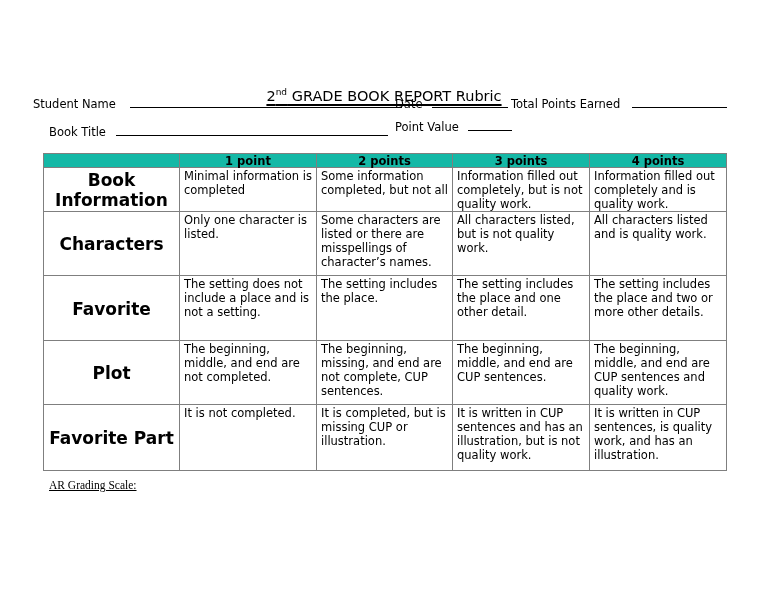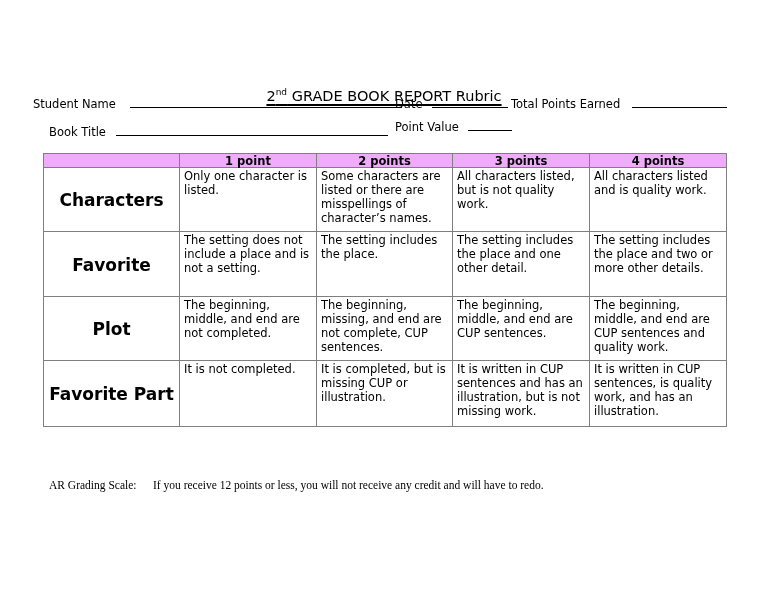--- a/index.html
+++ b/index.html
@@ -4,24 +4,24 @@
 <style>
   html, body { margin:0; padding:0; background:#ffffff; }
   body { width:768px; height:593px; position:relative; overflow:hidden; font-family:"DejaVu Sans", sans-serif; color:#000; }
   .title { position:absolute; left:0; width:768px; top:63px; text-align:center; font-family:"DejaVu Sans", sans-serif; font-size:14.5px;margin-top:24px; }
   .title span.t { text-decoration:underline; text-decoration-thickness:1.5px; text-underline-offset:3px; }
   .title sup { font-size:9px; vertical-align:6px; }
   .field { position:absolute; font-size:11.5px; white-space:nowrap; }
   .blank { display:inline-block; border-bottom:1px solid #000; height:9px; vertical-align:baseline; }
   table.rubric { position:absolute; left:43px; top:153px; width:683px; border-collapse:collapse; table-layout:fixed; }
   table.rubric td, table.rubric th { border:1.5px solid #7f7f7f; vertical-align:top; padding:1px 4px 0 4px; font-size:11.5px; line-height:14px; font-weight:normal; }
-  table.rubric thead th { background:#f0abfc; font-weight:bold; text-align:center; height:12px; font-size:11.5px; line-height:12px; padding:1px 4px 0 4px; }
+  table.rubric thead th { background:#14b8a6; font-weight:bold; text-align:center; height:12px; font-size:11.5px; line-height:12px; padding:1px 4px 0 4px; }
   table.rubric td.cat { vertical-align:middle; text-align:center; font-weight:bold; font-size:17px; line-height:20px; }
   .scale { position:absolute; top:478px; font-family:"Liberation Serif", serif; font-size:11.5px; line-height:14px; }
-  .scale-label { left:49px; }
+  .scale-label { left:49px;text-decoration:underline; }
   .scale-lines { left:153px; }
   .scale-lines div { white-space:nowrap; }
 </style>
 </head>
 <body>
 
 <div class="title">
   <span class="t"><span>2</span><sup>nd</sup><span> GRADE BOOK REPORT Rubric</span></span>
 </div>
 
@@ -57,20 +57,27 @@
   <thead>
     <tr>
       <th></th>
       <th>1 point</th>
       <th>2 points</th>
       <th>3 points</th>
       <th>4 points</th>
     </tr>
   </thead>
   <tbody>
+    <tr style="height:40px">
+      <td class="cat">Book Information</td>
+      <td>Minimal information is completed</td>
+      <td>Some information completed, but not all</td>
+      <td>Information filled out completely, but is not quality work.</td>
+      <td>Information filled out completely and is quality work.</td>
+    </tr>
     <tr style="height:64px">
       <td class="cat">Characters</td>
       <td>Only one character is listed.</td>
       <td>Some characters are listed or there are misspellings of character’s names.</td>
       <td>All characters listed, but is not quality work.</td>
       <td>All characters listed and is quality work.</td>
     </tr>
     <tr style="height:65px">
       <td class="cat">Favorite</td>
       <td>The setting does not include a place and is not a setting.</td>
@@ -82,22 +89,21 @@
       <td class="cat">Plot</td>
       <td>The beginning, middle, and end are not completed.</td>
       <td>The beginning, missing, and end are not complete, CUP sentences.</td>
       <td>The beginning, middle, and end are CUP sentences.</td>
       <td>The beginning, middle, and end are CUP sentences and quality work.</td>
     </tr>
     <tr style="height:66px">
       <td class="cat">Favorite Part</td>
       <td>It is not completed.</td>
       <td>It is completed, but is missing CUP or illustration.</td>
-      <td>It is written in CUP sentences and has an illustration, but is not missing work.</td>
+      <td>It is written in CUP sentences and has an illustration, but is not quality work.</td>
       <td>It is written in CUP sentences, is quality work, and has an illustration.</td>
     </tr>
   </tbody>
 </table>
 
 <div class="scale scale-label">AR Grading Scale:</div>
 <div class="scale scale-lines">
-  <div>If you receive 12 points or less, you will not receive any credit and will have to redo.</div>
 </div>
 
 </body></html>

